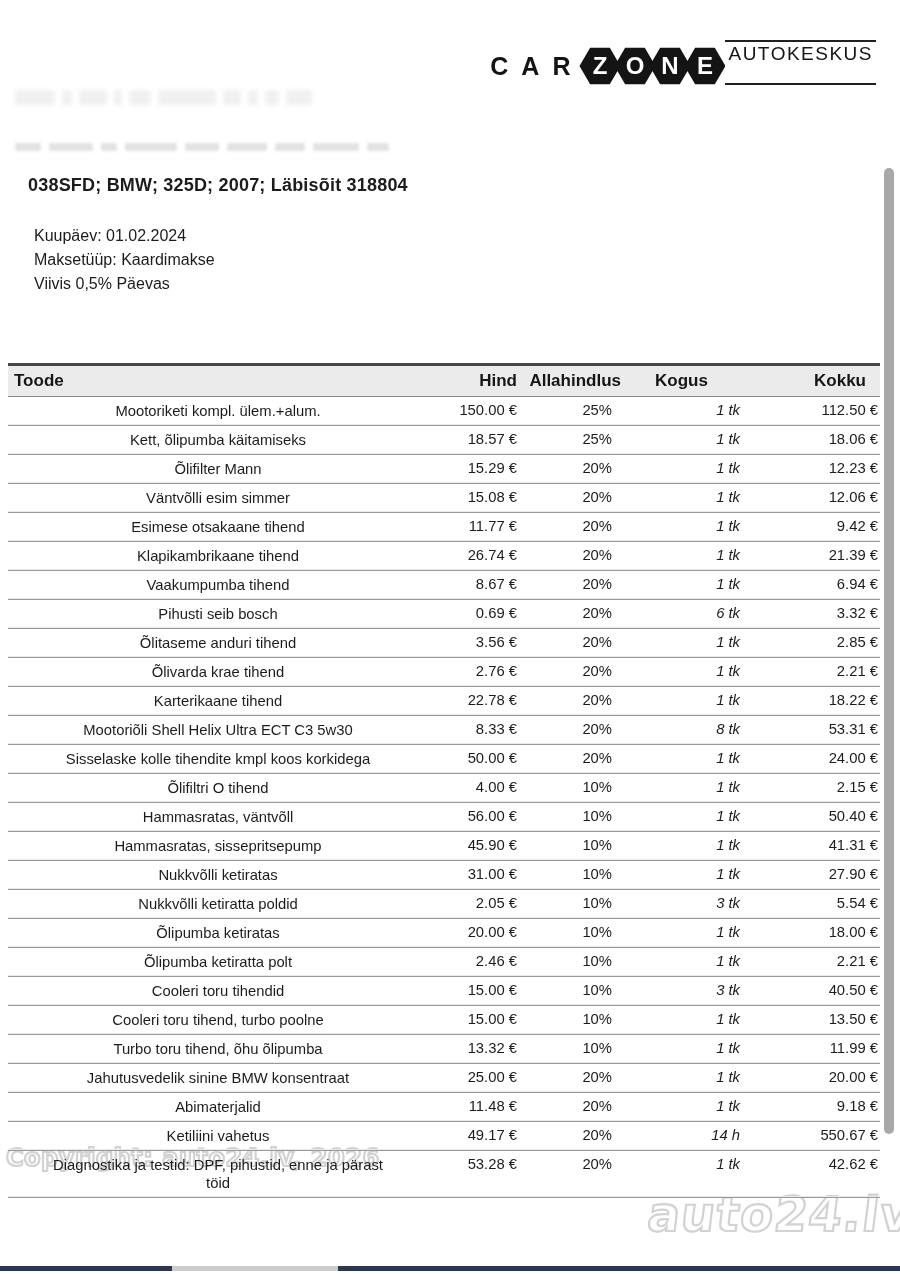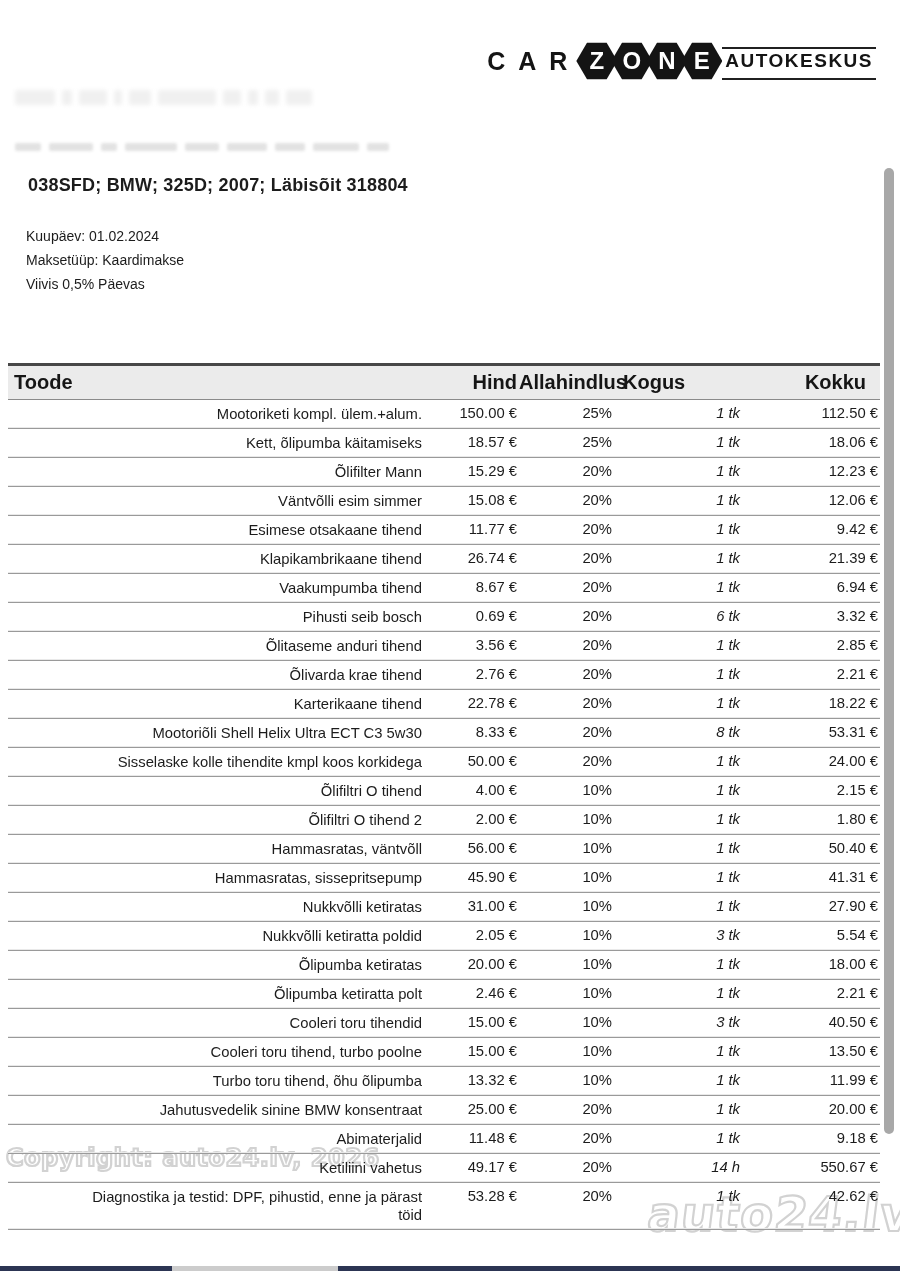--- a/index.html
+++ b/index.html
@@ -7,49 +7,49 @@
   .page{position:relative;width:900px;height:1274px;overflow:hidden;background:#fff;}
 
   
   .logo{position:absolute;top:36px;right:20px;display:flex;align-items:flex-end;z-index:2;}
   .logo-row{display:flex;align-items:center;}
   .logo-car{font-size:25px;font-weight:600;letter-spacing:13px;color:#141414;margin-right:2px;}
   .hex{width:41px;height:38px;margin-left:-6px;background:#141414;display:flex;align-items:center;justify-content:center;
        clip-path:polygon(26% 2%,74% 2%,100% 50%,74% 98%,26% 98%,0% 50%);}
   .hex:first-of-type{margin-left:0;}
   .hex span{color:#fff;font-weight:800;font-size:24px;line-height:1;}
-  .logo-sub{margin-top:11px;margin-right:4px;font-weight:700;font-size:19px;letter-spacing:1.5px;color:#141414;
-            border-top:2px solid #202020;border-bottom:2px solid #202020;padding:1px 3px 6px;}
+  .logo-sub{margin-top:4px;margin-right:4px;font-weight:400;font-size:19px;letter-spacing:1.5px;color:#141414;
+            border-top:2px solid #202020;border-bottom:2px solid #202020;padding:1px 3px 18px;}
 
   
   .ghost{position:absolute;display:flex;align-items:flex-end;filter:blur(2px);}
   .ghost i{display:inline-block;border-radius:2px;}
   .ghost1{top:88px;left:15px;height:17px;}
   .ghost1 i{background:#f0f0f0;height:15px;margin-right:7px;}
   .ghost2{top:137px;left:15px;height:14px;filter:blur(1.6px);}
   .ghost2 i{background:#e2e2e2;height:8px;margin-right:8px;}
 
   
   .title{position:absolute;top:175px;left:28px;font-size:18px;font-weight:700;letter-spacing:.2px;}
-  .meta{position:absolute;top:224px;left:26px;font-size:14px;line-height:24px;}
+  .meta{position:absolute;top:224px;left:34px;font-size:16px;line-height:24px;}
 
   
   .table-wrap{position:absolute;top:363px;left:8px;width:872px;z-index:1;}
   table{border-collapse:collapse;table-layout:fixed;width:872px;}
   col.c0{width:414px;}col.c1{width:97px;}col.c2{width:104px;}col.c3{width:119px;}col.c4{width:138px;}
   thead th{background:#ebebeb;border-top:3px solid #474747;border-bottom:1px solid #8a8a8a;
-           font-size:20px;font-weight:700;padding:5px 0;color:#161616;}
+           font-size:17px;font-weight:700;padding:5px 0;color:#161616;}
   th.c0{text-align:left;padding-left:6px;}
   th.c1{text-align:right;padding-right:2px;}
   th.c2{text-align:right;padding-right:2px;}
-  th.c3{text-align:left;padding-right:2px;}
+  th.c3{text-align:center;padding-right:2px;}
   th.c4{text-align:right;padding-right:14px;}
   tbody td{border-bottom:1px solid #9a9a9a;font-size:14.8px;padding:5px 0;vertical-align:top;
            box-shadow:inset 0 -1px 0 #e9e9e9;}
-  td.c0{text-align:right;padding-left:6px;margin-left:12px;}
+  td.c0{text-align:center;padding-left:6px;margin-left:12px;}
   td.c1{text-align:right;padding-right:2px;}
   td.c2{text-align:right;padding-right:11px;}
   td.c3{text-align:right;padding-right:2px;font-style:italic;}
   td.c4{text-align:right;padding-right:2px;}
   .toode-text{display:inline-block;max-width:348px;line-height:18px;}
 
   
   .wm{position:absolute;z-index:0;color:transparent;-webkit-text-stroke:2.2px #c7c7c7;
       font-family:"DejaVu Sans",sans-serif;font-weight:800;opacity:.8;white-space:nowrap;}
   .wm-left{top:1144px;left:6px;font-size:24px;letter-spacing:.5px;}
@@ -231,27 +231,20 @@
             <td class="c4">24.00 €</td>
           </tr>
           <tr>
             <td class="c0"><span class="toode-text">Õlifiltri O tihend</span></td>
             <td class="c1">4.00 €</td>
             <td class="c2">10%</td>
             <td class="c3">1 tk</td>
             <td class="c4">2.15 €</td>
           </tr>
           <tr>
-            <td class="c0"><span class="toode-text">Õlifiltri O tihend 2</span></td>
-            <td class="c1">2.00 €</td>
-            <td class="c2">10%</td>
-            <td class="c3">1 tk</td>
-            <td class="c4">1.80 €</td>
-          </tr>
-          <tr>
             <td class="c0"><span class="toode-text">Hammasratas, väntvõll</span></td>
             <td class="c1">56.00 €</td>
             <td class="c2">10%</td>
             <td class="c3">1 tk</td>
             <td class="c4">50.40 €</td>
           </tr>
           <tr>
             <td class="c0"><span class="toode-text">Hammasratas, sissepritsepump</span></td>
             <td class="c1">45.90 €</td>
             <td class="c2">10%</td>

